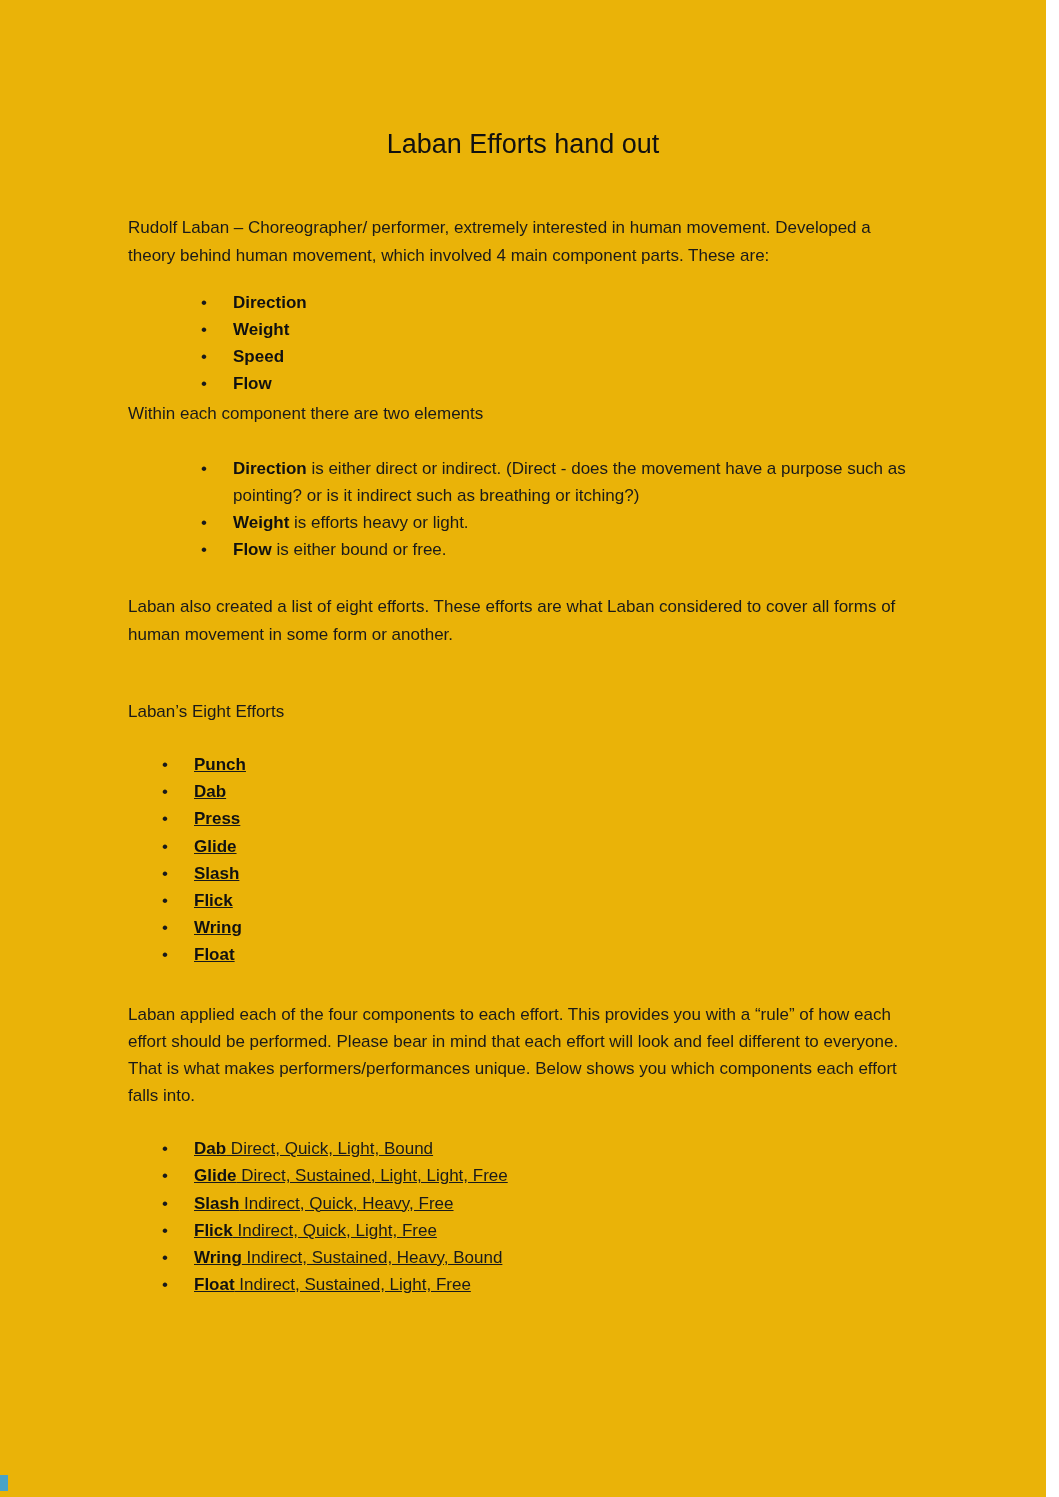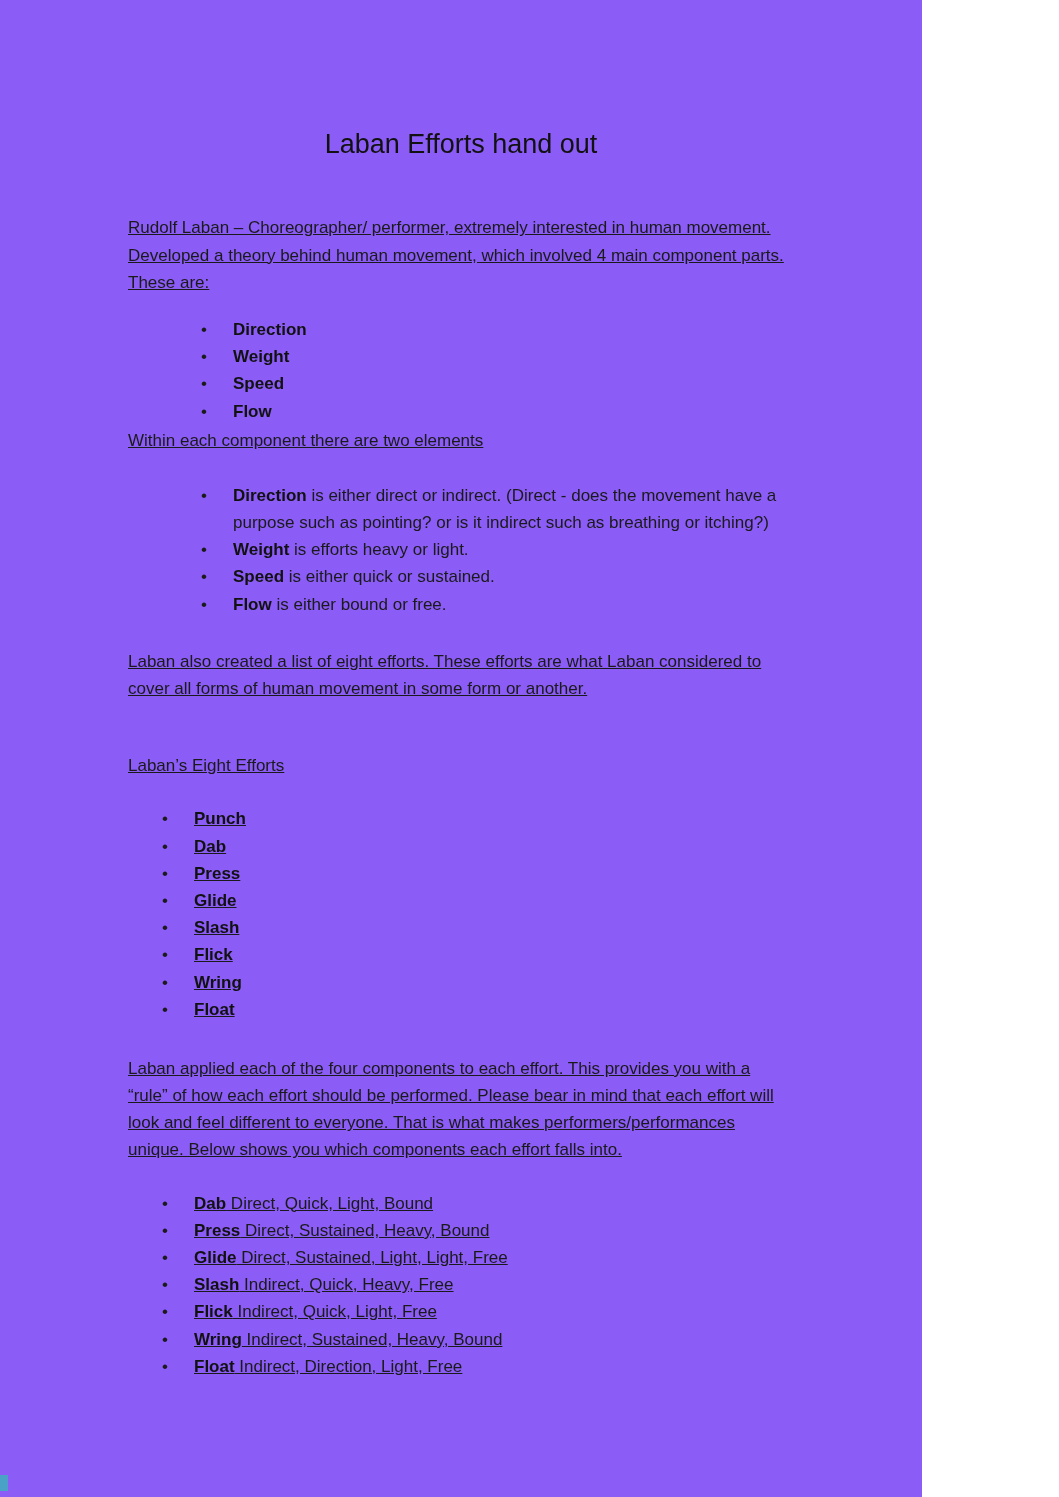--- a/index.html
+++ b/index.html
@@ -2,42 +2,41 @@
 <html><head>
 <meta charset="utf-8">
 <style>
   html, body {
     margin: 0;
     padding: 0;
     background: #ffffff;
   }
   .page {
     position: relative;
-    width: 922px;
+    width: 1046px;
     height: 1497px;
-    background: #8b5cf6;
+    background: #eab308;
     box-sizing: border-box;
     padding: 0 128px;
     overflow: hidden;
     font-family: "Liberation Sans", sans-serif;
     font-size: 17px;
     line-height: 1.6;
     color: #1a1a1a;
   }
   h1.doc-title {
     margin: 128px 0 54px 0;
     text-align: center;
     font-size: 27px;
     font-weight: 400;
     line-height: 1.2;
     color: #111;
   }
   p {
     margin: 0 0 20px 0;
-    text-decoration: underline;
   }
   p.tight {
     margin: 2px 0 0 0;
   }
   ul {
     margin: 0;
     padding: 0;
     list-style: none;
   }
   ul li {
@@ -86,21 +85,20 @@
     <li><b>Weight</b></li>
     <li><b>Speed</b></li>
     <li><b>Flow</b></li>
   </ul>
 
   <p class="tight">Within each component there are two elements</p>
 
   <ul class="indent-lg gap-md">
     <li><b>Direction</b><span> is either direct or indirect. (Direct - does the movement have a purpose such as pointing? or is it indirect such as breathing or itching?)</span></li>
     <li><b>Weight</b><span> is efforts heavy or light.</span></li>
-    <li><b>Speed</b><span> is either quick or sustained.</span></li>
     <li><b>Flow</b><span> is either bound or free.</span></li>
   </ul>
 
   <p class="para-block">Laban also created a list of eight efforts. These efforts are what Laban considered to cover all forms of human movement in some form or another.</p>
 
   <p class="heading-line">Laban’s Eight Efforts</p>
 
   <ul class="indent-sm gap-list">
     <li><b>Punch</b></li>
     <li><b>Dab</b></li>
@@ -109,23 +107,22 @@
     <li><b>Slash</b></li>
     <li><b>Flick</b></li>
     <li><b>Wring</b></li>
     <li><b>Float</b></li>
   </ul>
 
   <p class="para-block">Laban applied each of the four components to each effort. This provides you with a “rule” of how each effort should be performed. Please bear in mind that each effort will look and feel different to everyone. That is what makes performers/performances unique. Below shows you which components each effort falls into.</p>
 
   <ul class="indent-sm gap-list">
     <li><b>Dab</b><span> Direct, Quick, Light, Bound</span></li>
-    <li><b>Press</b><span> Direct, Sustained, Heavy, Bound</span></li>
     <li><b>Glide</b><span> Direct, Sustained, Light, Light, Free</span></li>
     <li><b>Slash</b><span> Indirect, Quick, Heavy, Free</span></li>
     <li><b>Flick</b><span> Indirect, Quick, Light, Free</span></li>
     <li><b>Wring</b><span> Indirect, Sustained, Heavy, Bound</span></li>
-    <li><b>Float</b><span> Indirect, Direction, Light, Free</span></li>
+    <li><b>Float</b><span> Indirect, Sustained, Light, Free</span></li>
   </ul>
 
   <div class="corner-accent"></div>
 
 </div>
 
 </body></html>

